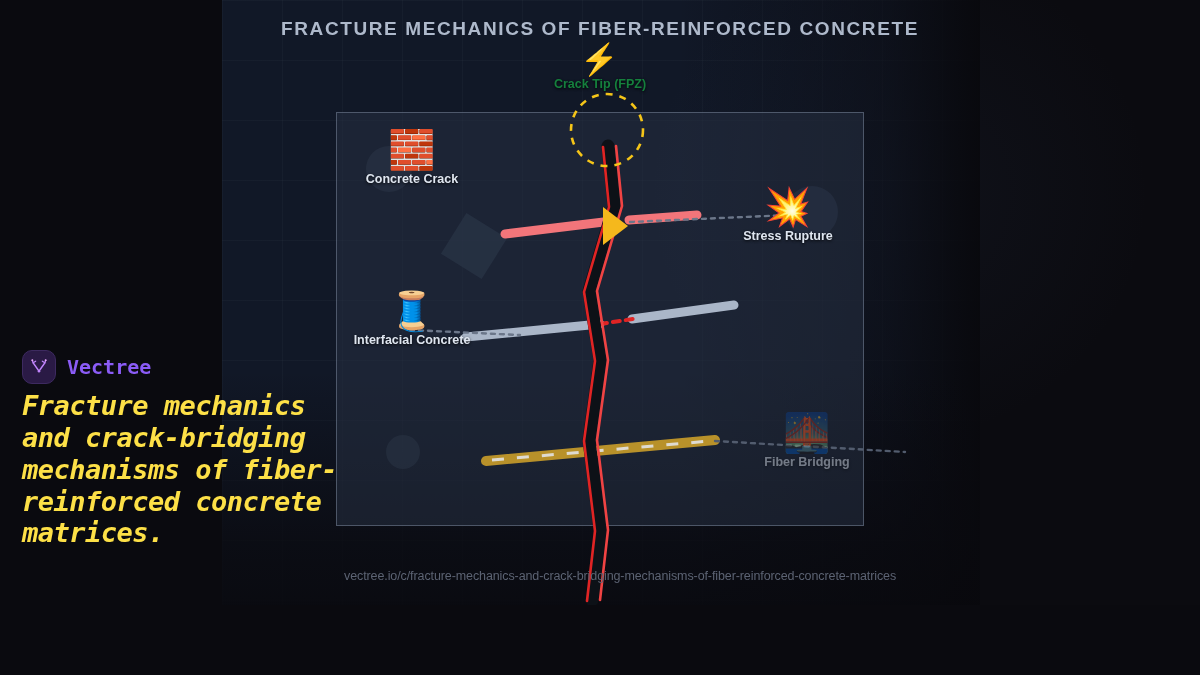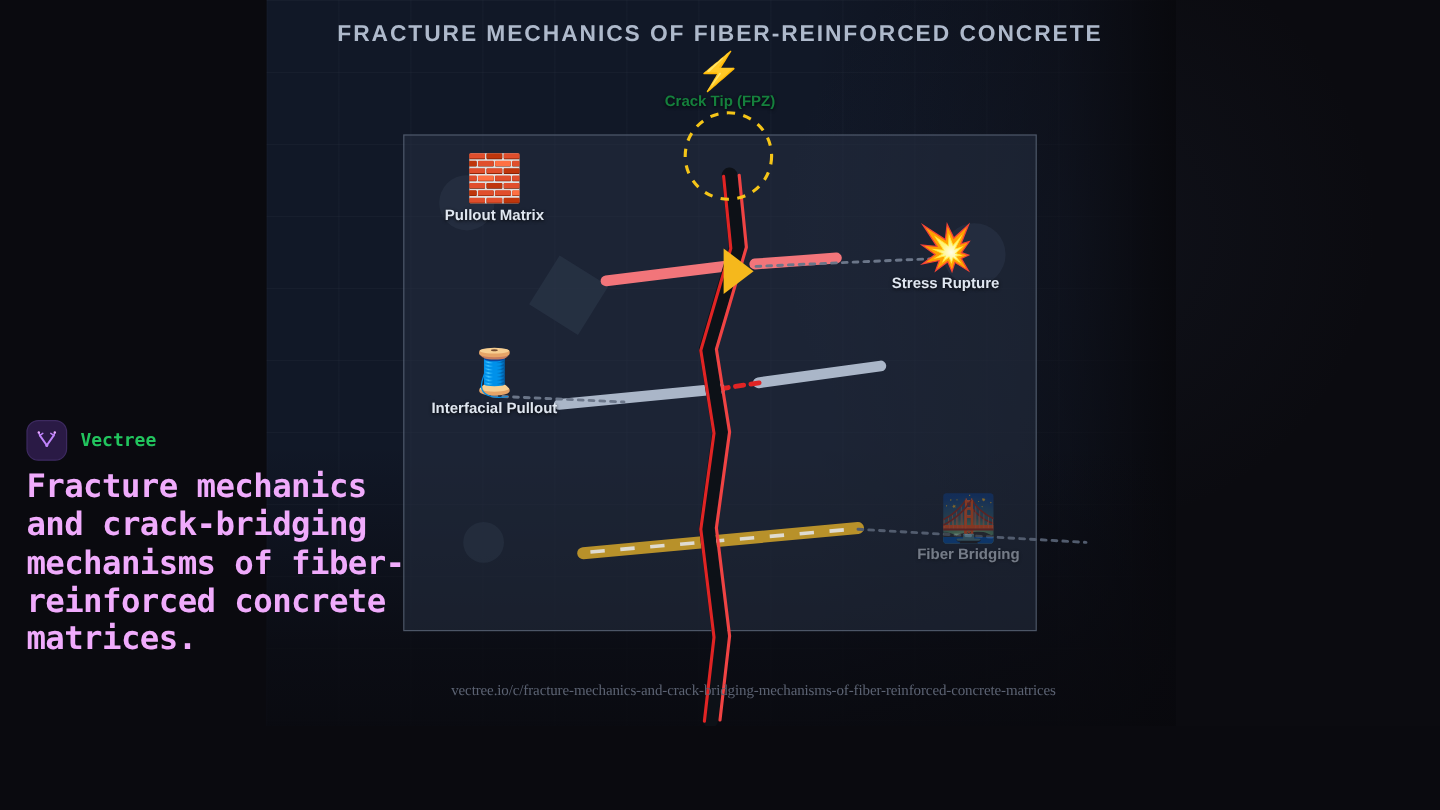--- a/index.html
+++ b/index.html
@@ -108,36 +108,35 @@
     position:absolute; left:22px; top:350px;
     display:flex; align-items:center; gap:11px;
   }
   #brand-logo {
     width:34px; height:34px; border-radius:10px;
     background:#2a1a45; border:1px solid #3d2a60;
     display:flex; align-items:center; justify-content:center;
   }
   #brand-name {
     font-family:"DejaVu Sans Mono", monospace;
-    font-size:15px; font-weight:700; color:#22c55e;
+    font-size:20px; font-weight:700; color:#8b5cf6;
   }
   #sidebar-headline {
     position:absolute; left:22px; top:390px; width:320px;
     font-family:"DejaVu Sans Mono", monospace;
     font-size:27px; font-weight:700; line-height:1.18;
-    color:#f0abfc; letter-spacing:-0.5px;
+    color:#fde047; letter-spacing:-0.5px;font-style:italic;
   }
 
   
   #footer-url {
     position:absolute; left:344px; bottom:22px;
-    font-family:Liberation Serif, serif;
+    font-family:Liberation Sans, sans-serif;
     font-size:12.5px; color:#5c6373; letter-spacing:-0.1px;
     z-index:10;
-    margin-left:32px;
   }
 </style>
 </head>
 <body>
 
 <div id="stage">
 
   <div id="canvas-region">
     <div id="canvas-glow"></div>
     <div id="canvas-fade"></div>
@@ -183,31 +182,31 @@
     <polygon points="603,207 603,245 628,226" fill="#f5b81c"></polygon>
   </svg>
 
   <div id="crack-tip-marker">
     <span id="crack-tip-bolt">⚡</span>
     <span id="crack-tip-label">Crack Tip (FPZ)</span>
   </div>
 
   <div class="marker" id="marker-concrete-matrix">
     <span class="m-glyph">🧱</span>
-    <span class="m-label">Pullout Matrix</span>
+    <span class="m-label">Concrete Crack</span>
   </div>
 
   <div class="marker" id="marker-fiber-rupture">
     <span class="m-glyph">💥</span>
     <span class="m-label">Stress Rupture</span>
   </div>
 
   <div class="marker" id="marker-interfacial-pullout">
     <span class="m-glyph">🧵</span>
-    <span class="m-label">Interfacial Pullout</span>
+    <span class="m-label">Interfacial Concrete</span>
   </div>
 
   <div class="marker" id="marker-stress-bridging">
     <span class="m-glyph">🌉</span>
     <span class="m-label">Fiber Bridging</span>
   </div>
 
   <div id="sidebar">
     <div id="brand-row">
       <div id="brand-logo">

